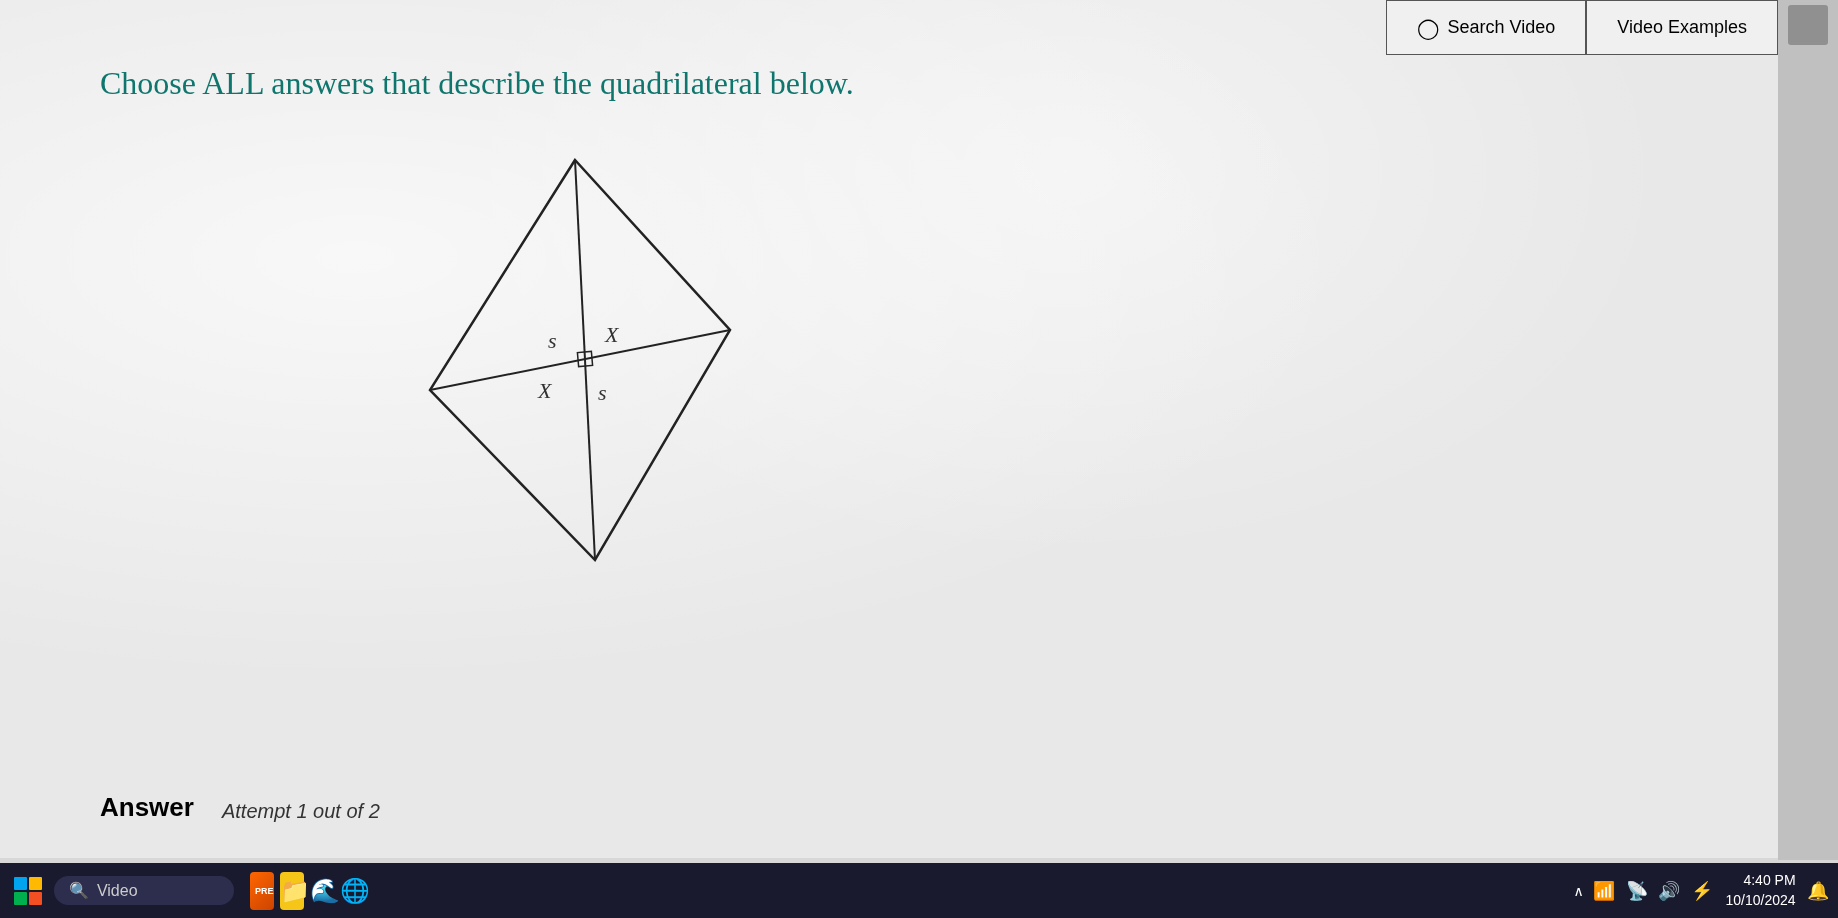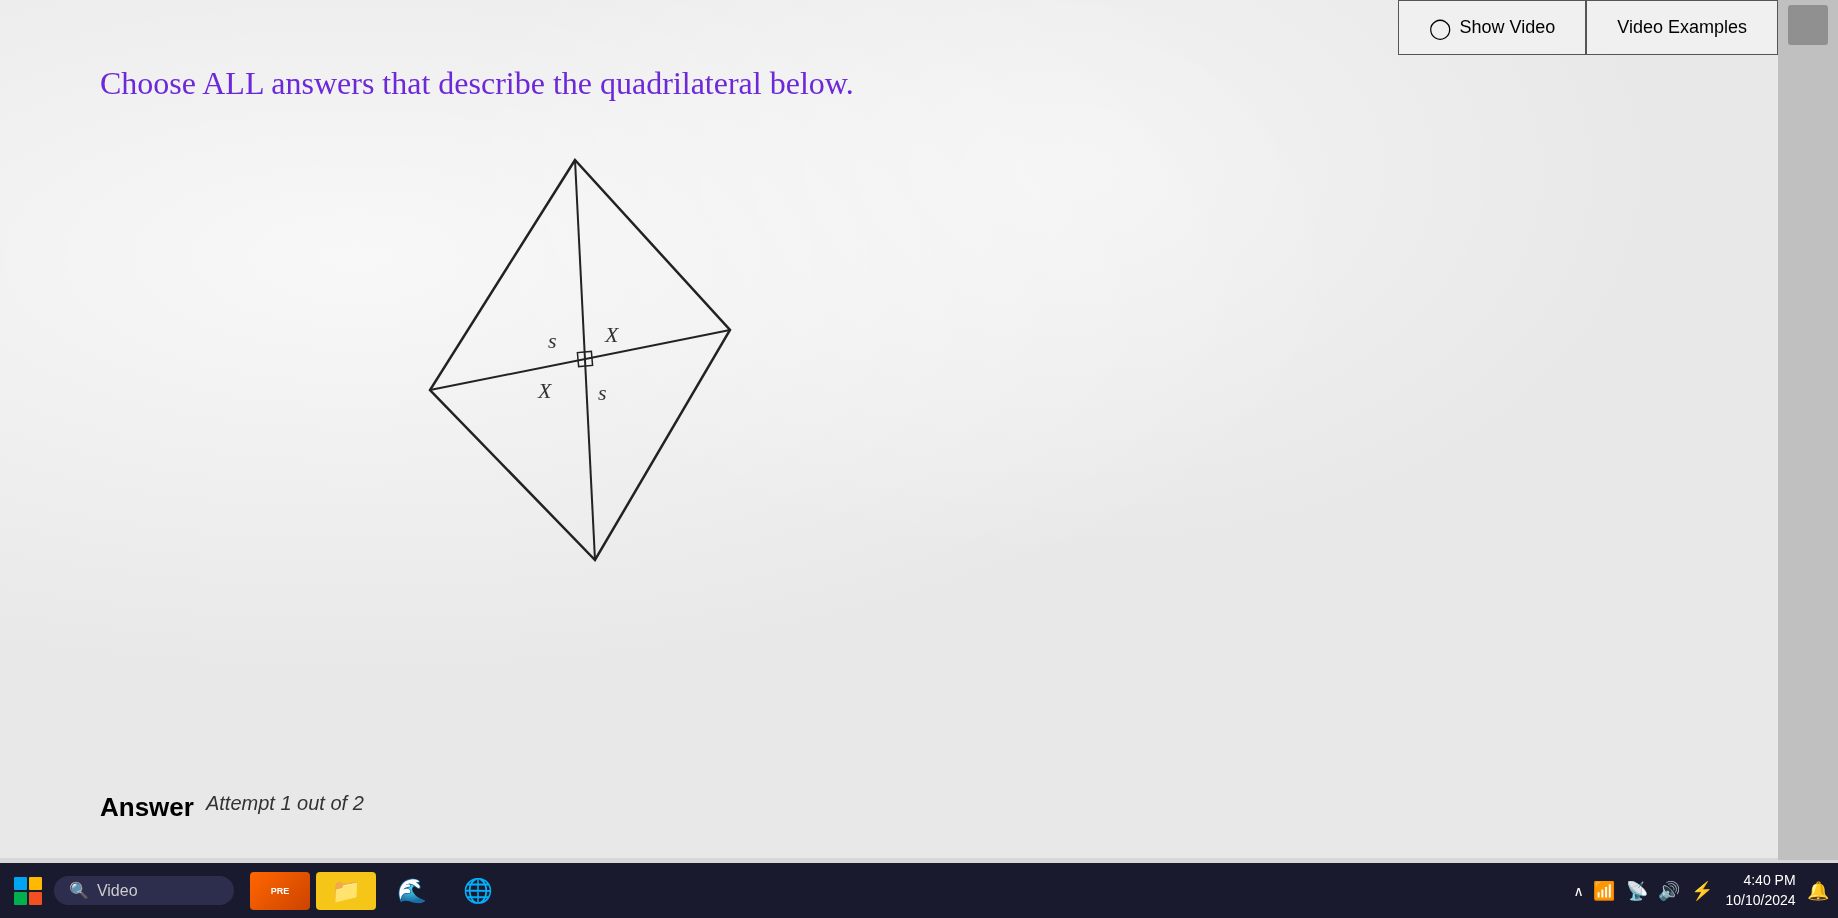--- a/index.html
+++ b/index.html
@@ -47,40 +47,40 @@
       gap: 8px;
     }
 
     
     .question-text {
       position: absolute;
       top: 65px;
       left: 100px;
       font-size: 32px;
       font-family: 'Times New Roman', Times, serif;
-      color: #6d28d9;
+      color: #0f766e;
     }
 
     
     .diagram-container {
       position: absolute;
       top: 130px;
       left: 300px;
       width: 550px;
       height: 450px;
     }
 
     
     .answer-section {
       position: absolute;
       bottom: 95px;
       left: 100px;
       display: flex;
-      align-items: flex-start;
-      gap: 12px;
+      align-items: flex-end;
+      gap: 28px;
     }
 
     .answer-label {
       font-weight: bold;
       font-size: 26px;
       font-family: Arial, sans-serif;
     }
 
     .attempt-text {
       font-size: 20px;
@@ -127,26 +127,26 @@
     }
 
     .taskbar-apps {
       display: flex;
       align-items: center;
       gap: 6px;
       margin-left: 10px;
     }
 
     .taskbar-app {
-      width: 60px;
+      width: 24px;
       height: 38px;
       border-radius: 4px;
       display: flex;
       align-items: center;
-      justify-content: center;
+      justify-content: flex-start;
       cursor: pointer;
       font-size: 22px;
     }
 
     .taskbar-right {
       margin-left: auto;
       display: flex;
       align-items: center;
       gap: 12px;
       color: white;
@@ -217,21 +217,21 @@
 
 <div class="main-content"></div>
 
 <div class="scrollbar-area">
   <div class="scrollbar-thumb"></div>
 </div>
 
 <div class="top-buttons">
   <button class="top-btn">
     <span style="font-size:20px;">◯</span>
-    <span>Show Video</span>
+    <span>Search Video</span>
   </button>
   <button class="top-btn">
     <span>Video Examples</span>
   </button>
 </div>
 
 <div class="question-text">
   <span>Choose ALL answers that describe the quadrilateral below.</span>
 </div>
 

